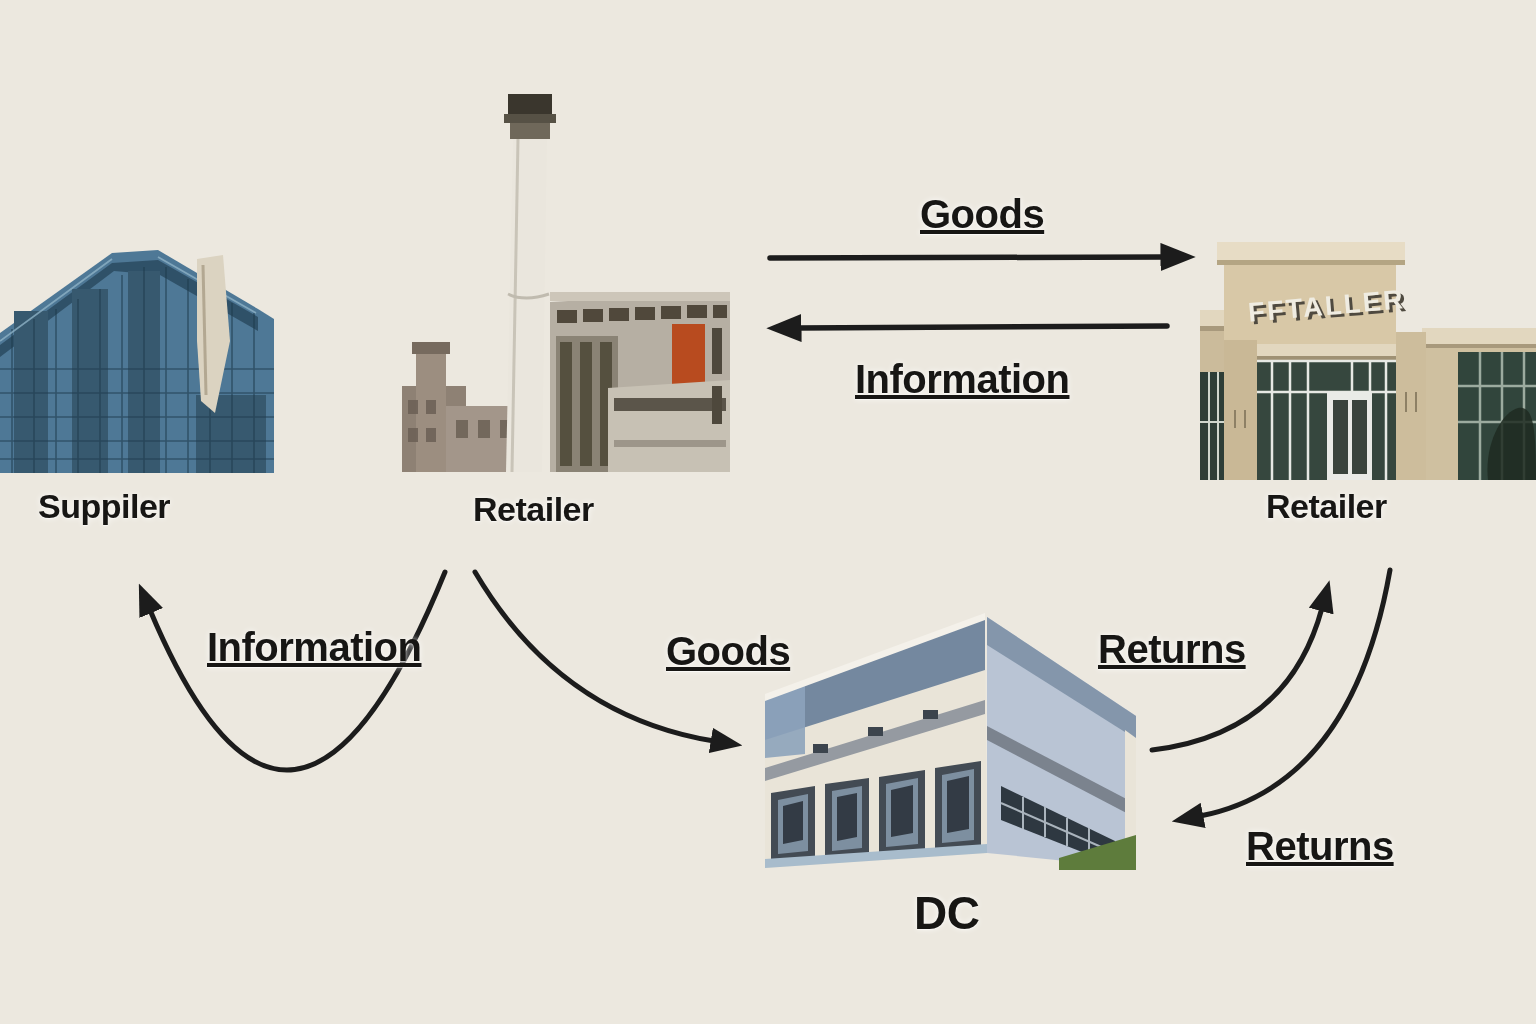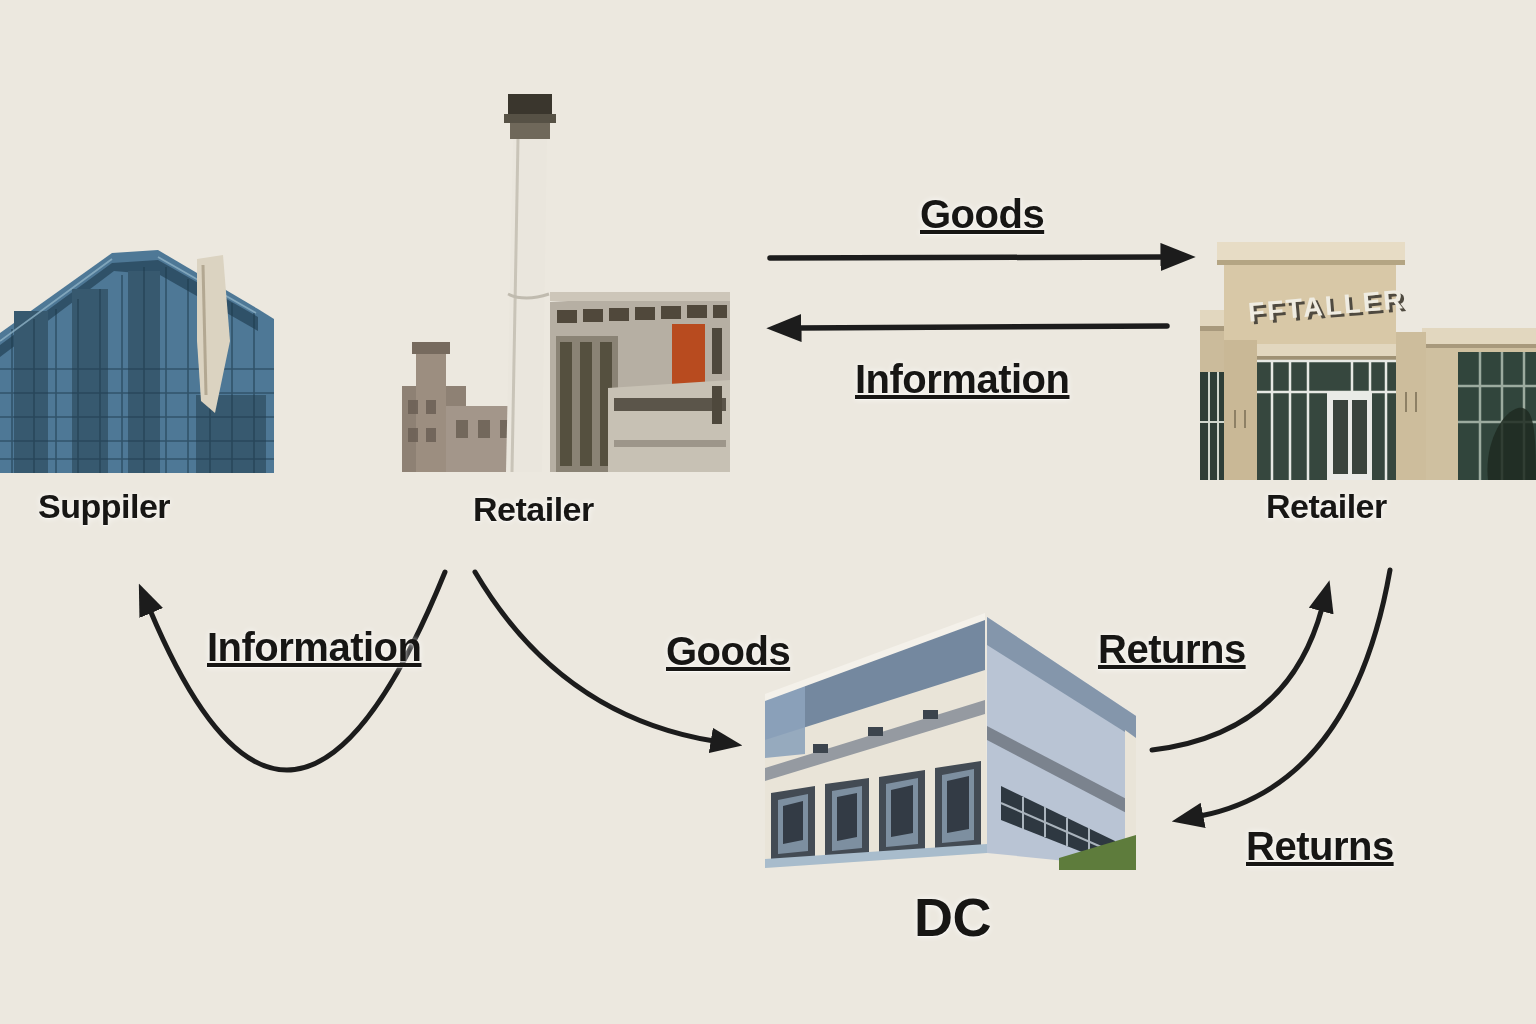--- a/index.html
+++ b/index.html
@@ -9,21 +9,21 @@
     font-family:"Liberation Sans",sans-serif;
   }
   .ph{position:absolute;display:block;}
   .lbl{
     position:absolute;font-weight:700;color:#171614;white-space:nowrap;
     letter-spacing:-0.5px;
     text-shadow:0 0 6px rgba(255,255,255,.85),0 1px 1px rgba(255,255,255,.6);
   }
   .node-lbl{font-size:34px;}
   .edge-lbl{font-size:40px;text-decoration:underline;}
-  .dc-lbl{font-size:54px;}
+  .dc-lbl{font-size:46px;}
   .arrows{position:absolute;left:0;top:0;}
 </style>
 </head>
 <body>
 
 <div class="canvas">
 
   <svg class="arrows" width="1536" height="1024" viewBox="0 0 1536 1024">
     <defs>
       <marker id="ah" viewBox="0 0 10 8" markerWidth="6.4" markerHeight="5.2" refX="1" refY="4" orient="auto" markerUnits="strokeWidth">

